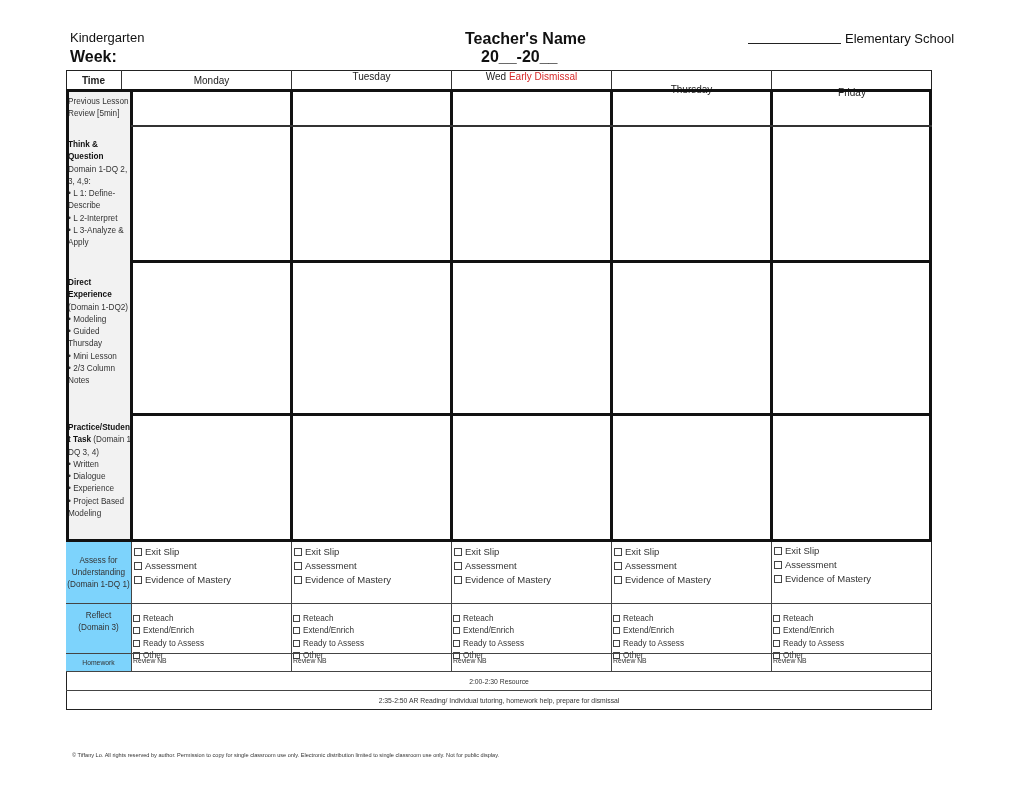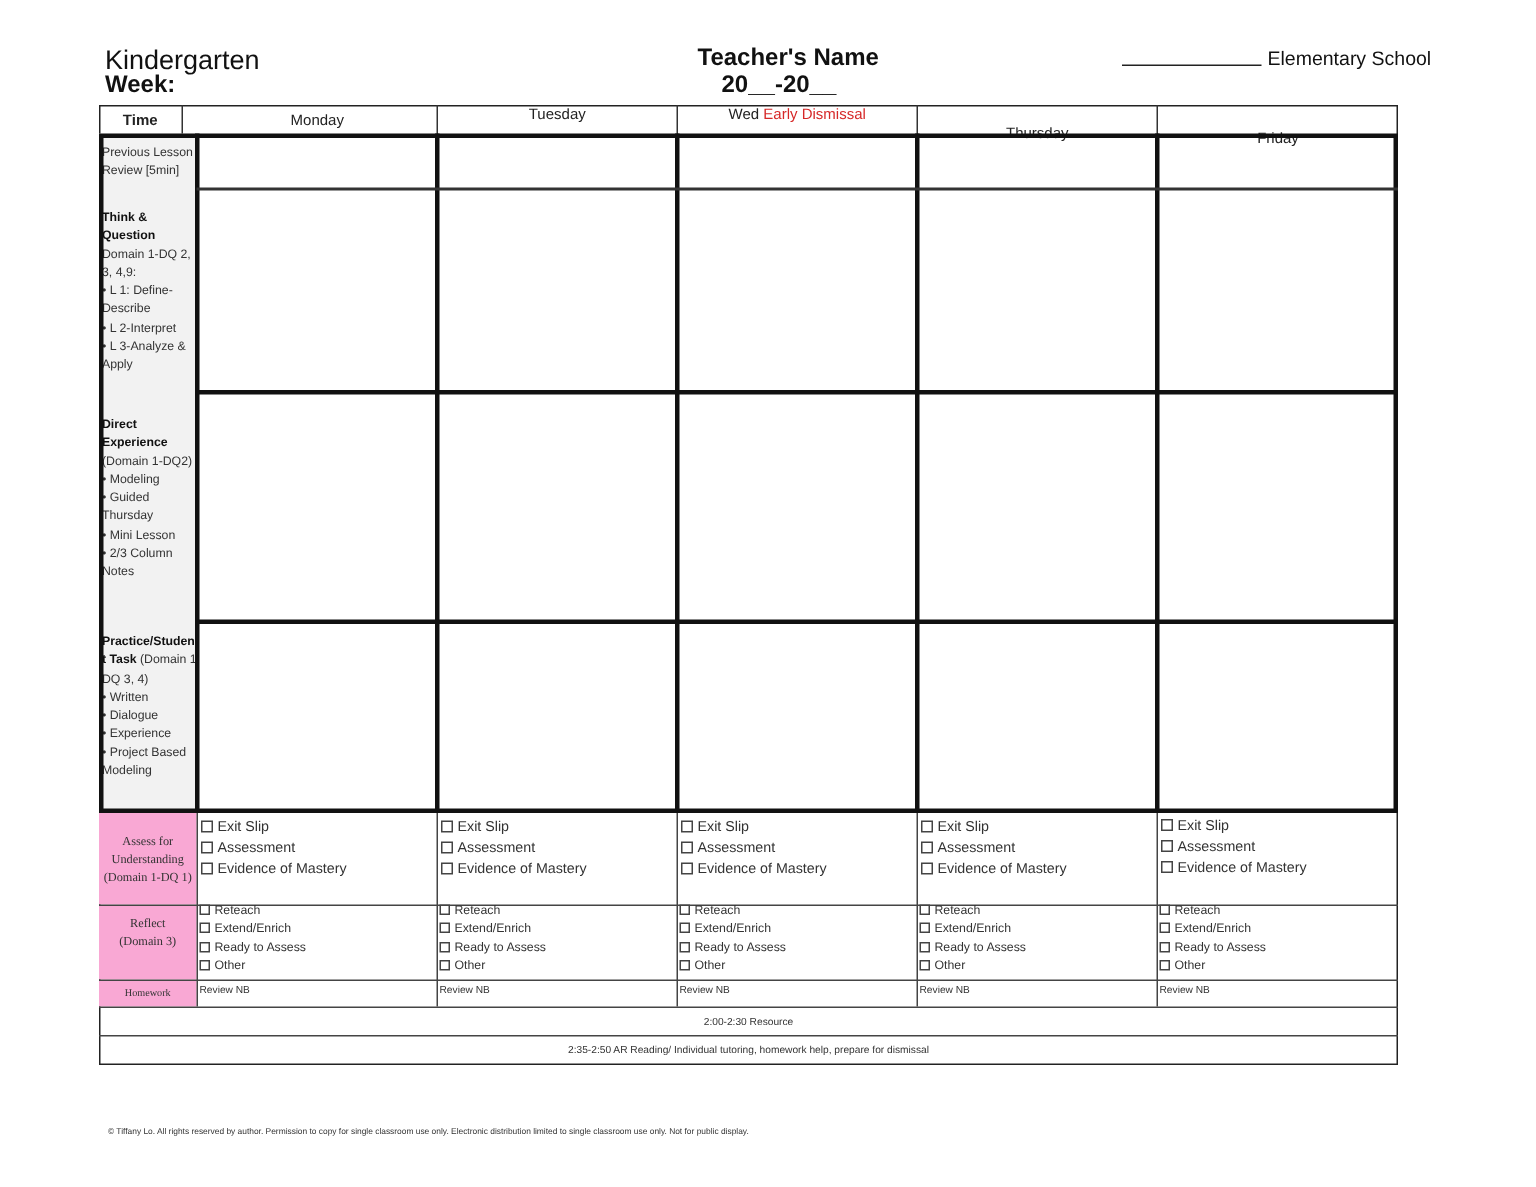--- a/index.html
+++ b/index.html
@@ -1,21 +1,21 @@
 <!DOCTYPE html>
 <html><head>
   <meta charset="utf-8">
   <style>
     * { box-sizing: border-box; margin: 0; padding: 0; }
     html, body { width: 1024px; height: 791px; background: #ffffff; overflow: hidden; }
     body { position: relative; font-family: "Liberation Sans", "DejaVu Sans", sans-serif; color: #222; }
 
     .hdr { position: absolute; font-size: 13px; color: #111; white-space: nowrap; }
     .hdr.bold { font-weight: bold; font-size: 16px; }
-    #grade { left: 70px; top: 30px; font-size: 18px; }
+    #grade { left: 70px; top: 30px; font-size: 13px; }
     #week { left: 70px; top: 48px; }
     #teacher { left: 465px; top: 30px; }
     #years { left: 481px; top: 48px; }
     #school { left: 748px; top: 31px; font-size: 13px; }
     #school .line { display: inline-block; width: 93px; border-bottom: 1px solid #222; height: 12px; margin-right: 4px; vertical-align: -1px; }
 
     
     .abs { position: absolute; }
     .frame { left: 66px; top: 70px; width: 866px; height: 640px; border: 1px solid #222; }
     .hcell { position: absolute; top: 70px; height: 20px; display: flex; align-items: center; justify-content: center; font-size: 10px; color: #222; border-right: 1px solid #333; }
@@ -26,24 +26,24 @@
     .thick-block { position: absolute; left: 66px; top: 89px; width: 866px; height: 453px; border: 3px solid #111; border-left-width: 3px; }
     .vthick { position: absolute; top: 89px; height: 453px; width: 3px; background: #111; }
     .hthick { position: absolute; left: 131px; width: 801px; height: 3px; background: #111; }
     .hthin { position: absolute; height: 1px; background: #444; }
     .vthin { position: absolute; width: 1px; background: #444; }
 
     .label-col { position: absolute; left: 66px; width: 66px; background: #f2f2f2; }
     .label-text { font-size: 8.2px; line-height: 12.3px; color: #333; padding-left: 2px; }
     .label-text b { color: #111; }
 
-    .center-label { position: absolute; left: 66px; width: 65px; display: flex; align-items: center; justify-content: center; text-align: center; font-size: 8.2px; line-height: 12px; color: #333; background: #f9a8d4; font-family: Liberation Serif, serif; }
+    .center-label { position: absolute; left: 66px; width: 65px; display: flex; align-items: center; justify-content: center; text-align: center; font-size: 8.2px; line-height: 12px; color: #333; background: #7dd3fc; }
 
     .cb-list { position: absolute; font-size: 9.5px; line-height: 14px; color: #333; }
-    .cb-list.small { font-size: 8.2px; line-height: 12.3px; }
+    .cb-list.small { font-size: 8.2px; line-height: 12.3px; margin-top: 12px; }
     .cb-box { display: inline-block; width: 8px; height: 8px; border: 1px solid #444; margin-right: 3px; vertical-align: -1px; }
     .cb-list.small .cb-box { width: 7px; height: 7px; }
 
     .hw { position: absolute; font-size: 6.8px; color: #333; top: 657px; }
     .wide-row { position: absolute; left: 66px; width: 866px; display: flex; align-items: center; justify-content: center; font-size: 6.8px; color: #333; }
 
     .footer { position: absolute; left: 72px; top: 752px; font-size: 5.6px; color: #333; white-space: nowrap; }
   </style>
 </head>
 <body>

